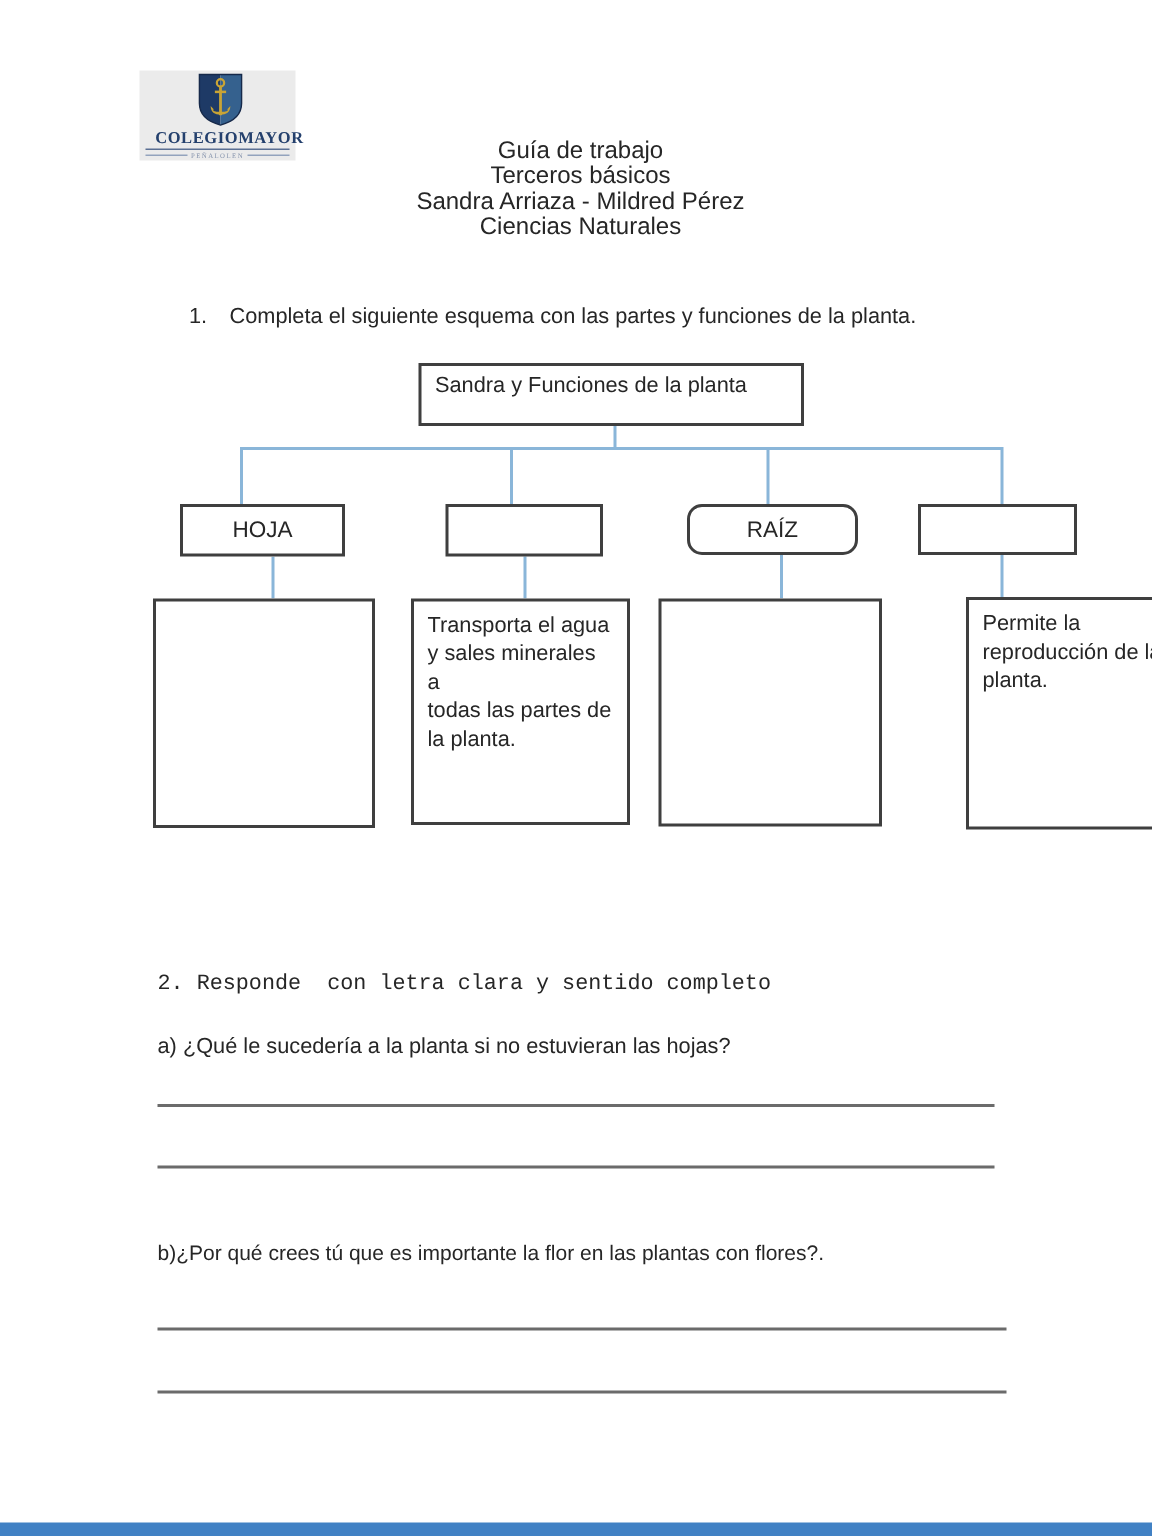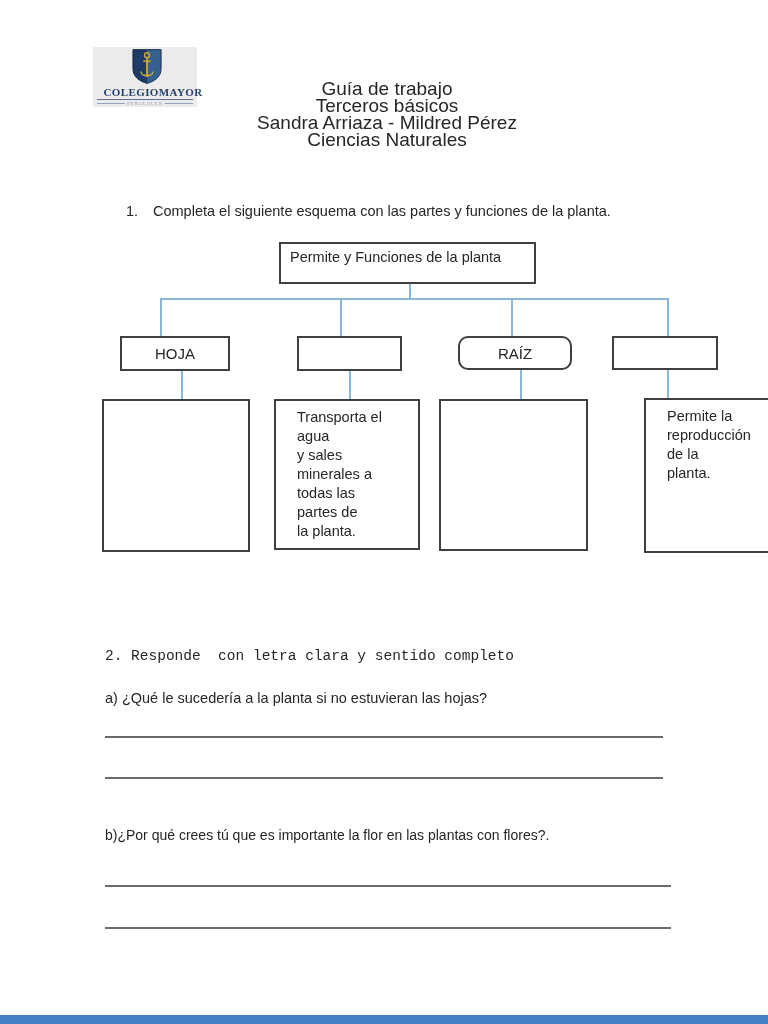--- a/index.html
+++ b/index.html
@@ -18,34 +18,34 @@
   .logo-sub{
     position:absolute;left:4px;top:52px;width:96px;display:flex;align-items:center;gap:2px;
     border-top:1px solid #5a6f93;padding-top:1px;
   }
   .logo-sub .dash{flex:1;border-top:1px solid #93a3bd;height:0;}
   .logo-sub .loc{
     font-family:"Liberation Serif","DejaVu Serif",serif;font-size:4.5px;letter-spacing:1px;
     color:#8593ac;white-space:nowrap;
   }
   
-  .doc-header{position:absolute;left:6px;top:80px;width:762px;text-align:center;
-    font-size:19px;line-height:17px;}
+  .doc-header{position:absolute;left:6px;top:92px;width:762px;text-align:center;
+    font-size:16px;line-height:17px;}
   
   .q1{position:absolute;left:126px;top:203px;font-size:14.5px;display:flex;}
   .q1 .num{width:27px;flex:0 0 27px;}
   
   .dbox{position:absolute;box-sizing:border-box;border:2px solid #3f3f3f;background:#ffffff;}
   .root-box{left:279px;top:242px;width:257px;height:42px;font-size:14.5px;padding:5px 0 0 9px;}
   .part-box{display:flex;align-items:center;justify-content:center;font-size:15px;}
   .p1{left:120px;top:336px;width:110px;height:35px;text-align:right;}
   .p2{left:297px;top:336px;width:105px;height:35px;}
   .p3{left:458px;top:336px;width:114px;height:34px;border-radius:10px;}
   .p4{left:612px;top:336px;width:106px;height:34px;}
-  .func-box{font-size:14.5px;line-height:19px;padding:7px 21px;white-space:pre-line;}
+  .func-box{font-size:14.5px;line-height:19px;padding:7px 9px;white-space:pre-line;}
   .f1{left:102px;top:399px;width:148px;height:153px;}
   .f2{left:274px;top:399px;width:146px;height:151px;}
   .f3{left:439px;top:399px;width:149px;height:152px;}
   .f4{left:603px;top:398px;width:145px;height:155px;margin-left:41px;}
   .conn{position:absolute;background:var(--connector,#8ab6d9);}
   .c-stem{left:409px;top:284px;width:2px;height:16px;}
   .c-rail{left:160px;top:298px;width:509px;height:2px;}
   .c-t1{left:160px;top:300px;width:2px;height:36px;}
   .c-t2{left:340px;top:300px;width:2px;height:36px;}
   .c-t3{left:511px;top:300px;width:2px;height:36px;}
@@ -105,21 +105,21 @@
   <div class="conn c-rail"></div>
   <div class="conn c-t1"></div>
   <div class="conn c-t2"></div>
   <div class="conn c-t3"></div>
   <div class="conn c-t4"></div>
   <div class="conn c-b1"></div>
   <div class="conn c-b2"></div>
   <div class="conn c-b3"></div>
   <div class="conn c-b4"></div>
 
-  <div class="dbox root-box">Permite y Funciones de la planta</div>
+  <div class="dbox root-box">Sandra y Funciones de la planta</div>
 
   <div class="dbox part-box p1">HOJA</div>
   <div class="dbox part-box p2"></div>
   <div class="dbox part-box p3">RAÍZ</div>
   <div class="dbox part-box p4"></div>
 
   <div class="dbox func-box f1"></div>
   <div class="dbox func-box f2">Transporta el agua
 y sales minerales a
 todas las partes de

